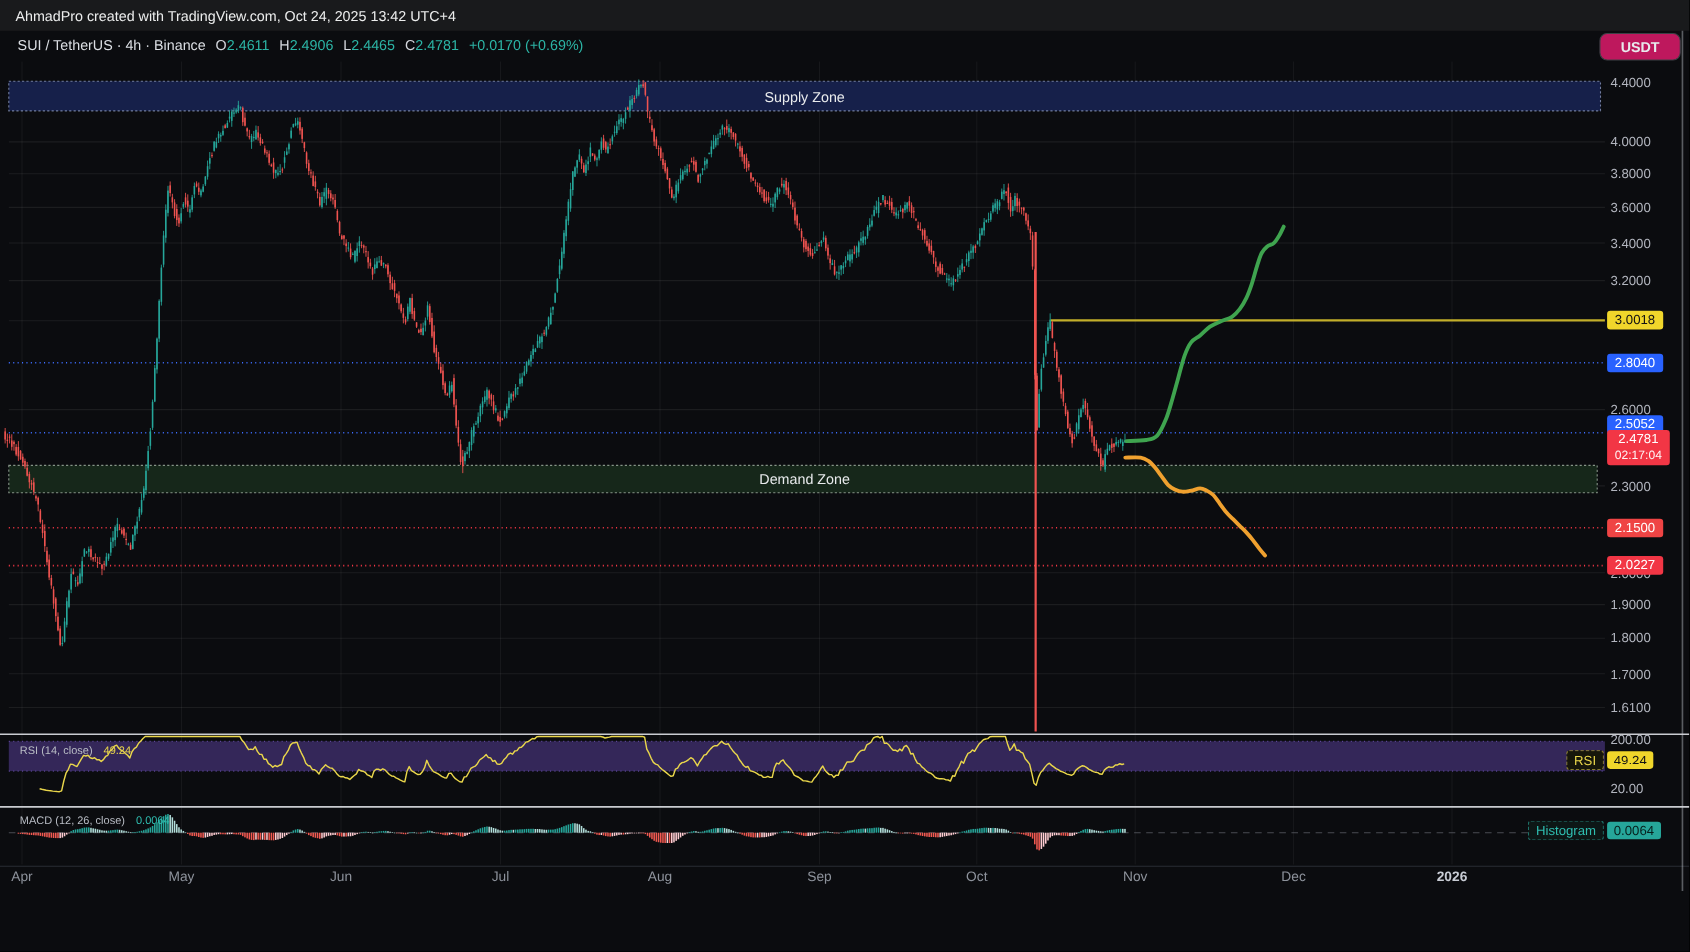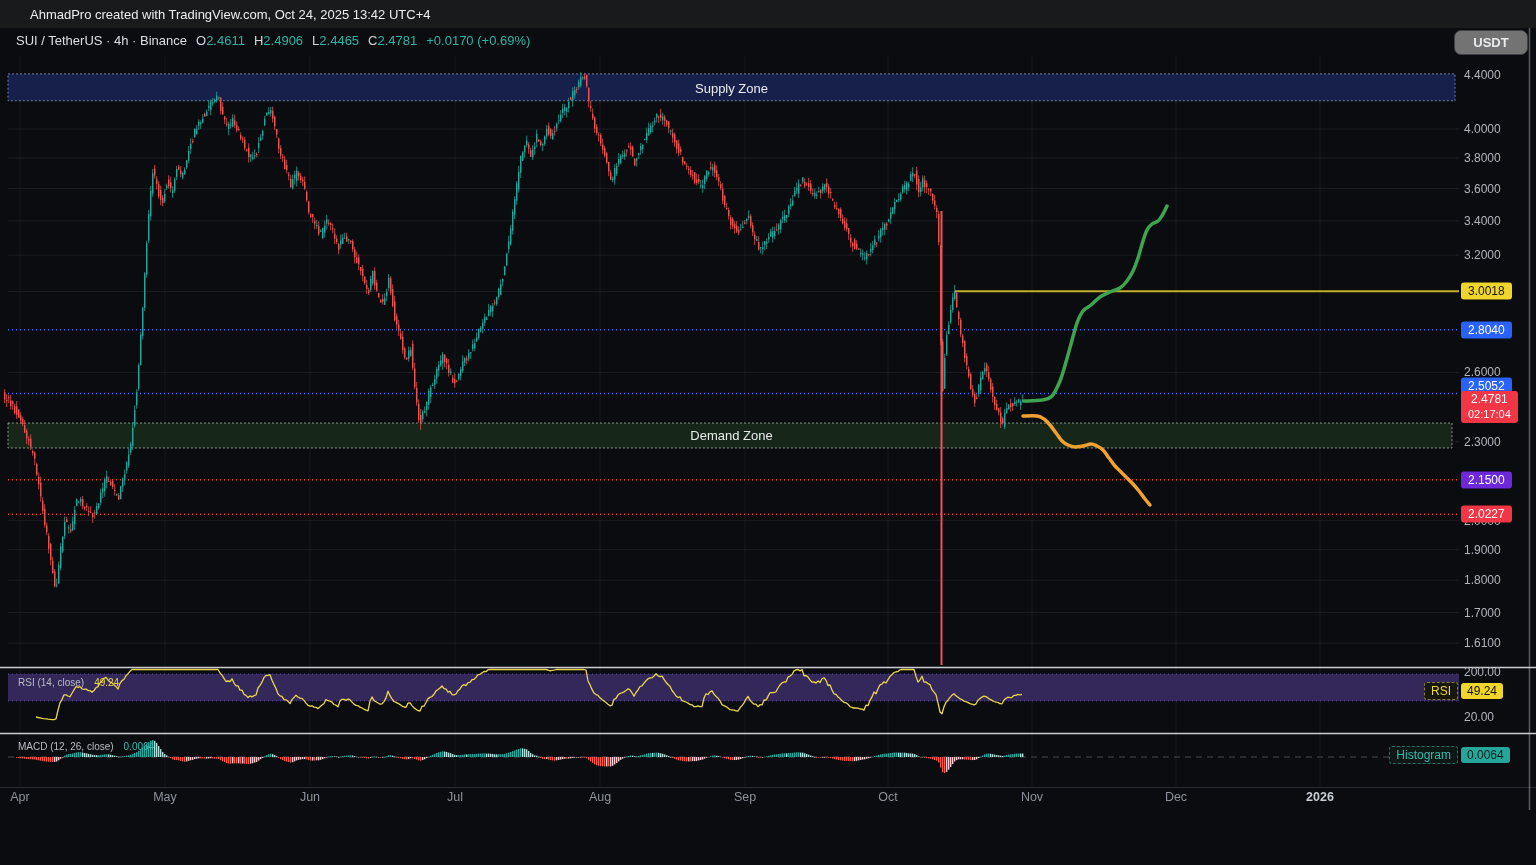--- a/index.html
+++ b/index.html
@@ -1,26 +1,26 @@
 <!DOCTYPE html>
 <html><head>
 <meta charset="utf-8">
 <style>
   html,body{margin:0;padding:0;background:#000;}
   .stage{position:relative;width:1536px;height:865px;background:#0b0c0f;overflow:hidden;
          font-family:"Liberation Sans",sans-serif;}
   .attr-bar{position:absolute;left:0;top:0;width:1536px;height:28px;background:#191a1c;
-            display:flex;align-items:center;box-sizing:border-box;padding-left:30px;
+            display:flex;align-items:center;box-sizing:border-box;padding-left:14px;
             color:#eceded;font-size:13px;}
   #chart-svg{position:absolute;left:0;top:0;}
   .legend{position:absolute;left:16px;top:33px;font-size:13px;color:#dcdfe4;display:flex;
           gap:9px;align-items:baseline;white-space:nowrap;}
   .legend .lbl{color:#d3d6dc;}
   .legend .val{color:#2cb5a6;}
-  .usdt-btn{position:absolute;left:1454px;top:30px;width:74px;height:25px;background:#737373;
+  .usdt-btn{position:absolute;left:1454px;top:30px;width:74px;height:25px;background:#be185d;
             border:1px solid #3e4046;border-radius:7px;color:#e8eaed;font-size:13px;font-weight:600;
             font-family:"Liberation Sans",sans-serif;display:flex;align-items:center;justify-content:center;cursor:pointer;}
   .zone-label{position:absolute;left:8px;width:1447px;text-align:center;color:#e8eaec;font-size:13px;}
   .scale-label{position:absolute;left:1464px;transform:translateY(-50%);font-size:12px;
                color:#b2b5be;white-space:nowrap;}
   .scale-badge{position:absolute;left:1461px;transform:translateY(-50%);font-size:12px;
                padding:1px 7px;border-radius:3px;white-space:nowrap;text-align:center;line-height:15px;}
   .scale-badge div:nth-child(2){font-size:11px;opacity:.95;}
   .ind-legend{position:absolute;left:18px;font-size:10px;color:#b9bdc5;display:flex;gap:10px;white-space:nowrap;}
   .rsi-val{color:#e9d64b;}
@@ -1653,21 +1653,21 @@
       <div class="scale-badge" style="top: 329.7px; background: rgb(41, 98, 255); color: rgb(255, 255, 255);">
         <div>2.8040</div>
       </div>
       <div class="scale-badge" style="top: 386px; background: rgb(41, 98, 255); color: rgb(255, 255, 255);">
         <div>2.5052</div>
       </div>
       <div class="scale-badge" style="top: 407px; background: rgb(242, 54, 69); color: rgb(255, 255, 255);">
         <div>2.4781</div>
         <div>02:17:04</div>
       </div>
-      <div class="scale-badge" style="top: 479.8px; background: #6d28d9; color: rgb(255, 255, 255);">
+      <div class="scale-badge" style="top: 479.8px; background: #ef4444; color: rgb(255, 255, 255);">
         <div>2.1500</div>
       </div>
       <div class="scale-badge" style="top: 514.3px; background: rgb(242, 54, 69); color: rgb(255, 255, 255);">
         <div>2.0227</div>
       </div>
     </div>
   <div id="time-axis">
       <div class="time-label" style="left: 20px;">Apr</div>
       <div class="time-label" style="left: 165px;">May</div>
       <div class="time-label" style="left: 310px;">Jun</div>

